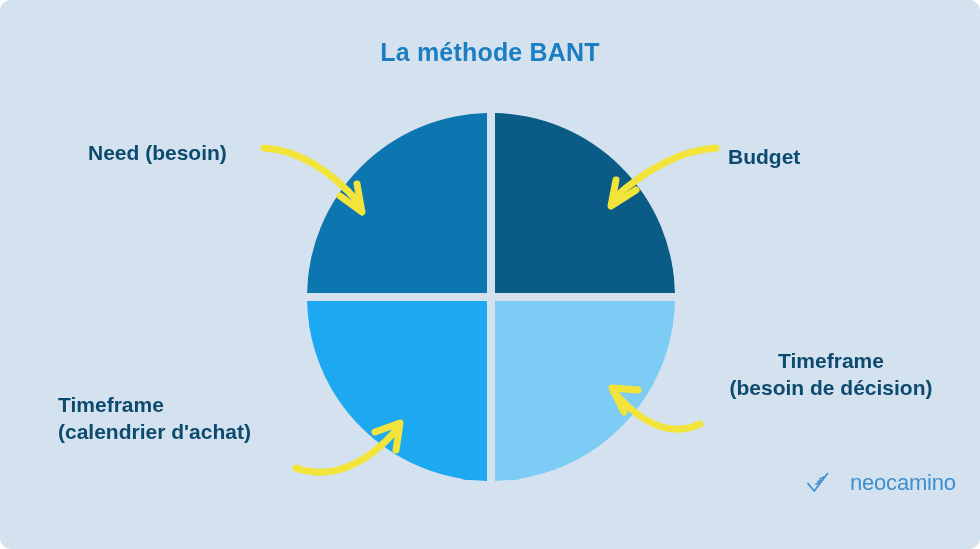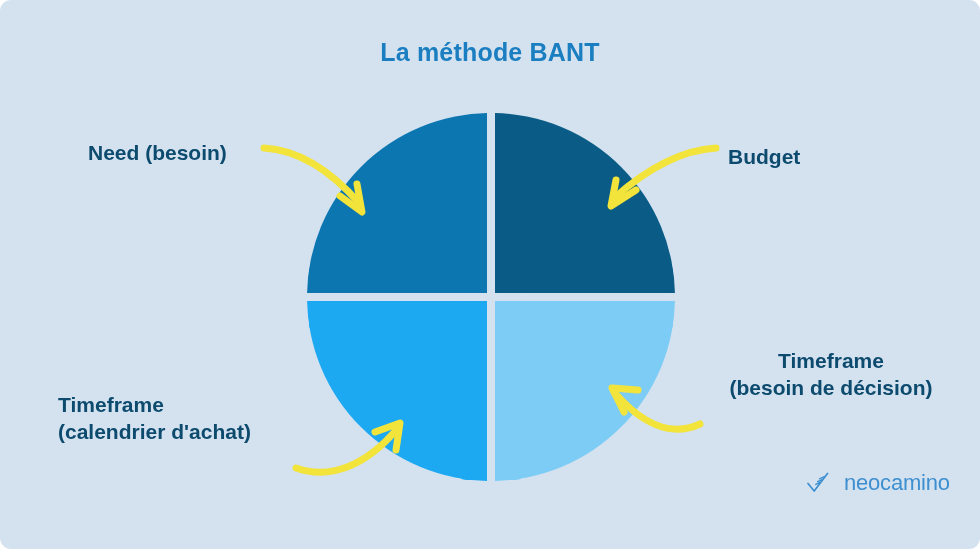--- a/index.html
+++ b/index.html
@@ -93,21 +93,21 @@
     width: 246px;
   }
 
   
   #logo {
     position: absolute;
     left: 806px;
     top: 470px;
     display: flex;
     align-items: center;
-    gap: 12px;
+    gap: 18px;
   }
   #logo .logo-mark {
     display: block;
     width: 26px;
     height: 26px;
   }
   #logo .logo-text {
     font-size: 22px;
     color: #3d8fd0;
     letter-spacing: -0.2px;

